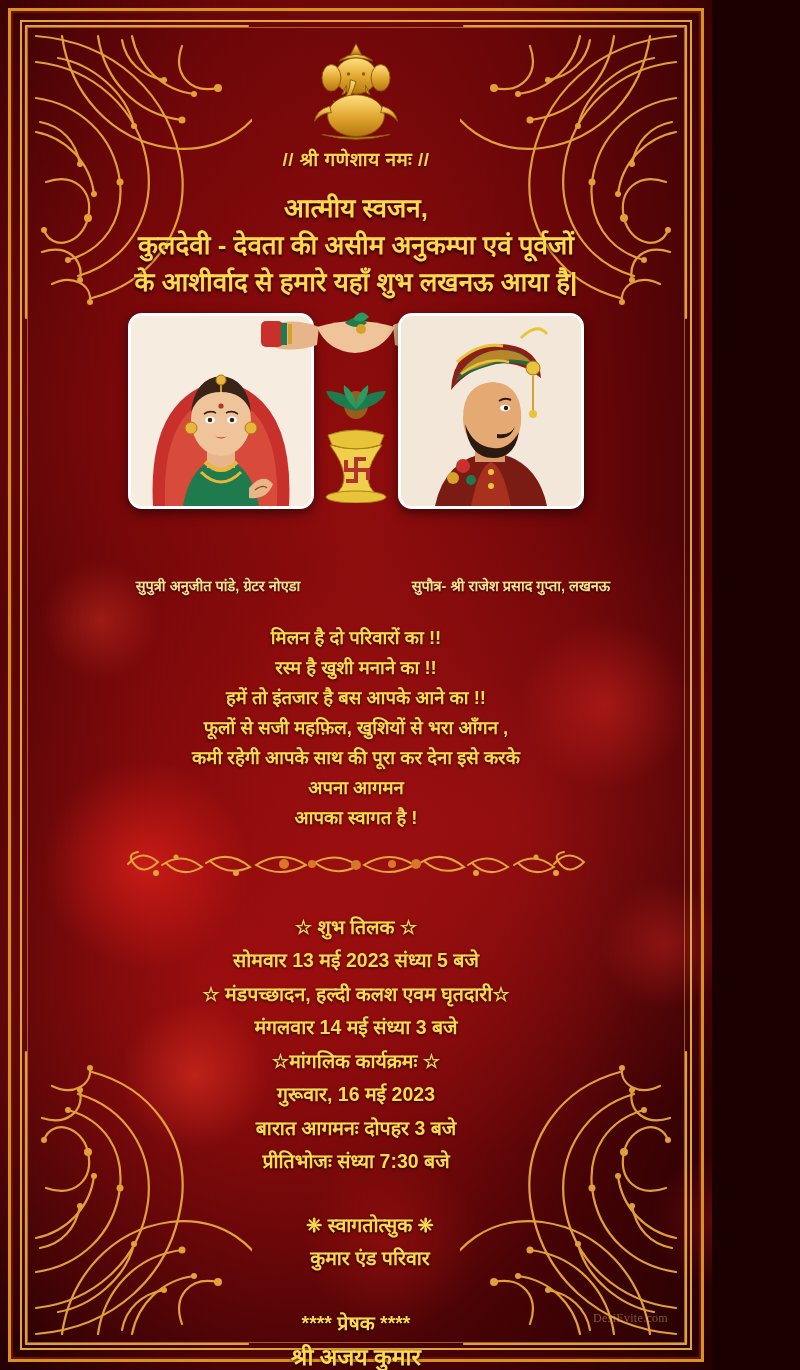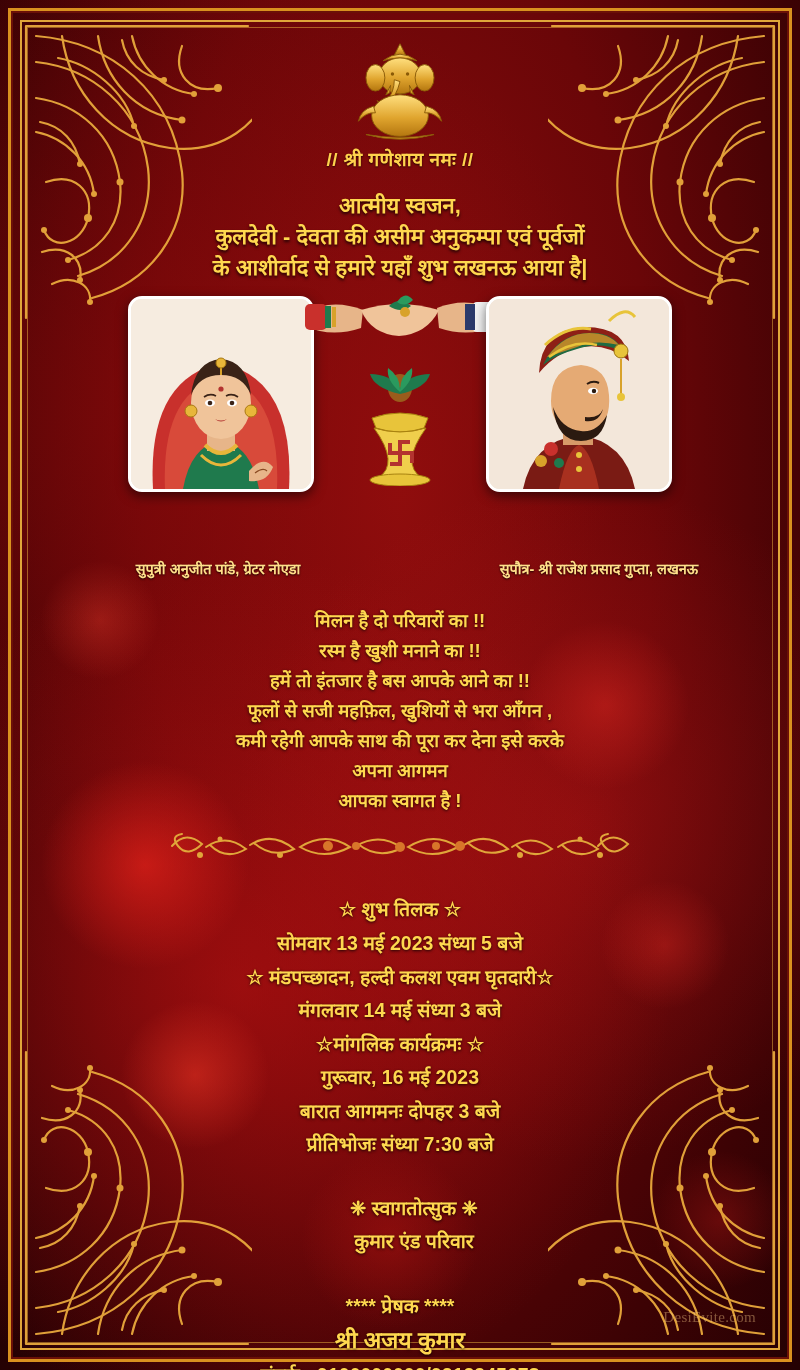--- a/index.html
+++ b/index.html
@@ -10,21 +10,21 @@
   body {
     width: 800px;
     height: 1370px;
     font-family: "Liberation Sans", sans-serif;
     overflow: hidden;
   }
 
   
   .card {
     position: relative;
-    width: 800px;
+    width: 712px;
     height: 1370px;
     background:
       radial-gradient(circle at 30% 72%, rgba(200,20,20,0.55) 0%, rgba(120,6,8,0.0) 38%),
       radial-gradient(circle at 72% 60%, rgba(190,25,25,0.40) 0%, rgba(120,6,8,0.0) 34%),
       radial-gradient(circle at 20% 30%, rgba(150,12,12,0.45) 0%, rgba(90,4,6,0.0) 40%),
       radial-gradient(ellipse at 50% 35%, #8e0d0d 0%, #6a0608 45%, #3d0204 78%, #240103 100%);
     overflow: hidden;
   }
 
   
@@ -78,21 +78,21 @@
     margin-top: 6px;
     font-size: 19px;
     font-weight: bold;
     color: #ffd34d;
     letter-spacing: .5px;
     text-shadow: 0 1px 2px rgba(0,0,0,.7);
   }
 
   .intro {
     margin-top: 18px;
-    font-size: 22px;
+    font-size: 26px;
     line-height: 1.42;
     font-weight: bold;
     color: #ffd84f;
     text-shadow: 0 2px 3px rgba(0,0,0,.75);
     padding: 0 46px;
   }
   .intro div { white-space: nowrap; }
 
   
   .couple {
@@ -202,21 +202,21 @@
     font-weight: bold;
     color: #ffd84f;
     text-shadow: 0 1px 3px rgba(0,0,0,.8);
   }
   .sender .big { font-size: 23px; }
 
   .watermark {
     position: absolute;
     right: 44px; bottom: 44px;
     font-family: "Liberation Serif", serif;
-    font-size: 15px;
+    font-size: 12px;
     color: rgba(255,210,140,0.40);
     letter-spacing: .3px;
     margin-top: 33px;
   }
 </style>
 </head>
 <body>
 
 <div class="card">
 

